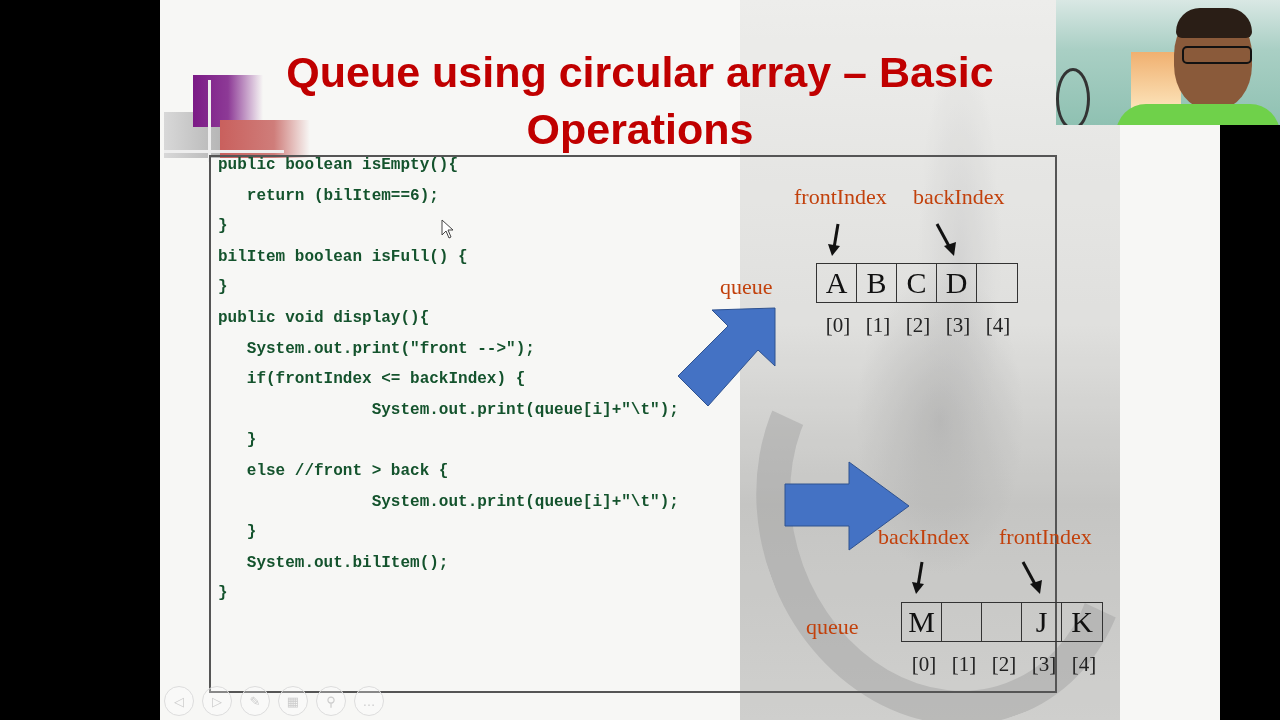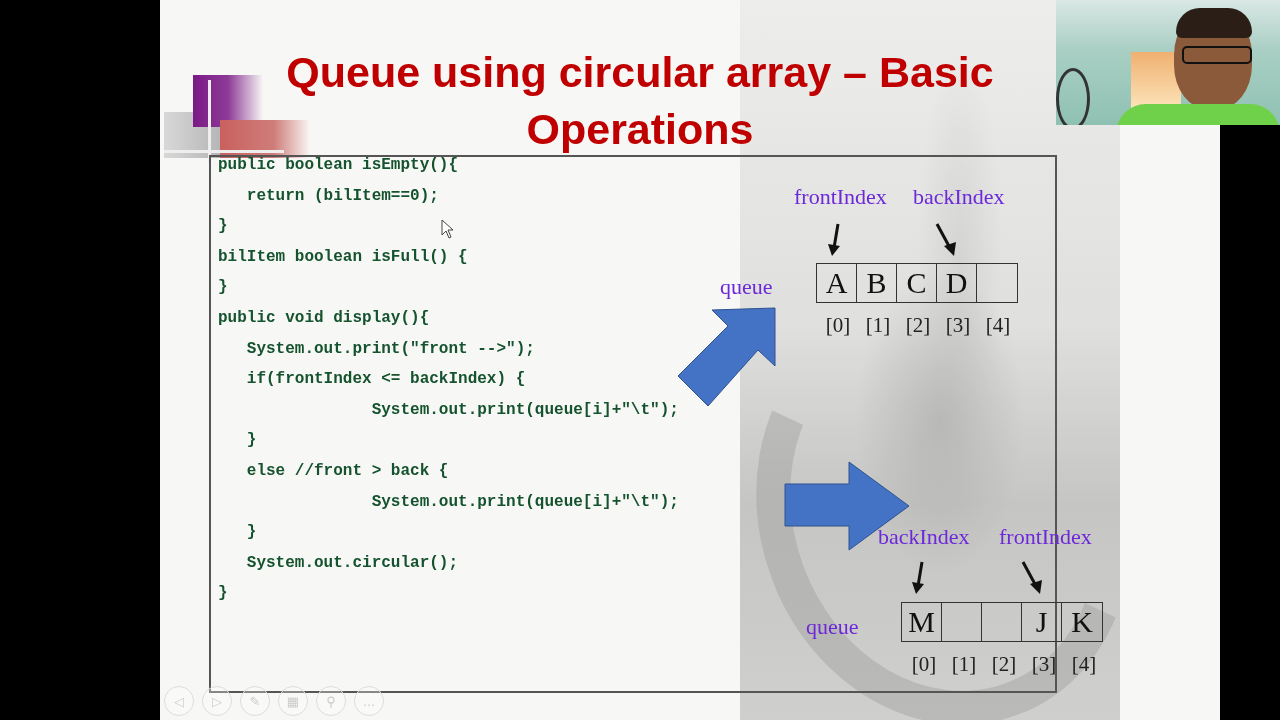--- a/index.html
+++ b/index.html
@@ -15,21 +15,21 @@
   .deco { position:absolute; }
   #deco-purple { left:33px; top:75px; width:70px; height:52px; background:linear-gradient(90deg,#7b1a86 0%,#8d3a96 50%,rgba(200,160,210,0) 100%); }
   #deco-red { left:60px; top:120px; width:90px; height:38px; background:linear-gradient(90deg,#c9605d 0%,#cf7d7a 60%,rgba(230,200,200,0) 100%); }
   #deco-gray { left:4px; top:112px; width:58px; height:46px; background:linear-gradient(90deg,#d8d8d8,#b5b5b5); }
   #deco-vline { left:48px; top:80px; width:3px; height:82px; background:#eee; }
   #deco-hline { left:4px; top:150px; width:120px; height:3px; background:#eee; }
   #title { position:absolute; left:70px; top:44px; width:820px; text-align:center; color:#c00000; font-weight:bold; font-size:43px; line-height:57px; font-family:"Liberation Sans", sans-serif; }
   #code-box { position:absolute; left:49px; top:155px; width:848px; height:538px; border:2px solid #555; box-sizing:border-box; }
   #code { position:absolute; left:58px; top:150px; margin:0; font-family:"Liberation Mono", monospace; font-weight:bold; font-size:16px; color:#14532d; }
   .code-line { height:30.6px; line-height:30.6px; white-space:pre; }
-  .diagram-label { position:absolute; font-family:"Liberation Serif", serif; color:#6d28d9; font-size:22px; white-space:nowrap; }
+  .diagram-label { position:absolute; font-family:"Liberation Serif", serif; color:#c2410c; font-size:22px; white-space:nowrap; }
   .cells { position:absolute; display:flex; border:1.5px solid #333; }
   .cell { width:40px; height:38px; border-right:1.5px solid #333; box-sizing:border-box; font-family:"Liberation Serif", serif; font-size:30px; text-align:center; line-height:38px; color:#111; }
   .cell:last-child { border-right:none; }
   .idx { position:absolute; display:flex; font-family:"Liberation Serif", serif; font-size:21px; color:#222; }
   .idx span { width:40px; text-align:center; }
   svg.arrow { position:absolute; overflow:visible; }
   #toolbar { position:absolute; left:4px; top:686px; display:flex; gap:8px; }
   .tb-btn { width:28px; height:28px; border-radius:50%; border:1px solid #ddd; color:#ccc; font-size:13px; display:flex; align-items:center; justify-content:center; background:rgba(255,255,255,0.3); }
   #webcam { position:absolute; left:1056px; top:0; width:224px; height:125px; overflow:hidden;
     background: linear-gradient(180deg,#d9e8e4 0%, #a9cfc4 40%, #8fc1b2 100%); }
@@ -52,33 +52,33 @@
   <div class="deco" id="deco-purple"></div>
   <div class="deco" id="deco-red"></div>
   <div class="deco" id="deco-vline"></div>
   <div class="deco" id="deco-hline"></div>
 
   <div id="title">Queue using circular array – Basic Operations</div>
 
   <div id="code-box"></div>
   <div id="code">
     <div class="code-line">public boolean isEmpty(){</div>
-    <div class="code-line">   return (bilItem==0);</div>
+    <div class="code-line">   return (bilItem==6);</div>
     <div class="code-line">}</div>
     <div class="code-line">bilItem boolean isFull() {</div>
     <div class="code-line">}</div>
     <div class="code-line">public void display(){</div>
     <div class="code-line">   System.out.print("front --&gt;");</div>
     <div class="code-line">   if(frontIndex &lt;= backIndex) {</div>
     <div class="code-line">                System.out.print(queue[i]+"\t");</div>
     <div class="code-line">   }</div>
     <div class="code-line">   else //front &gt; back {</div>
     <div class="code-line">                System.out.print(queue[i]+"\t");</div>
     <div class="code-line">   }</div>
-    <div class="code-line">   System.out.circular();</div>
+    <div class="code-line">   System.out.bilItem();</div>
     <div class="code-line">}</div>
   </div>
 
   <div>
     <div class="diagram-label" style="left:634px;top:184px;">frontIndex</div>
     <div class="diagram-label" style="left:753px;top:184px;">backIndex</div>
     <svg class="arrow" style="left:668px;top:222px;" width="20" height="36">
       <line x1="10" y1="2" x2="6" y2="26" stroke="#111" stroke-width="3"></line>
       <polygon points="0,22 12,24 4,34" fill="#111"></polygon>
     </svg>

